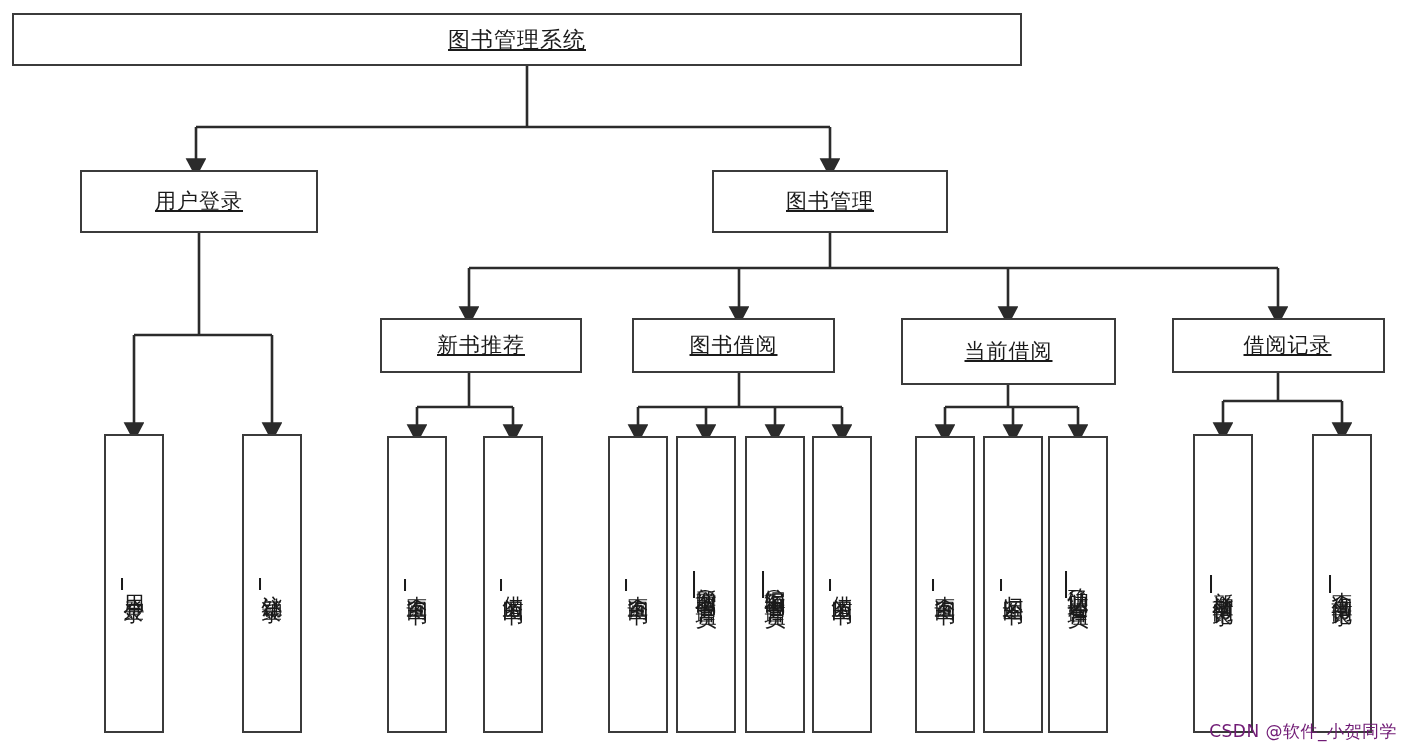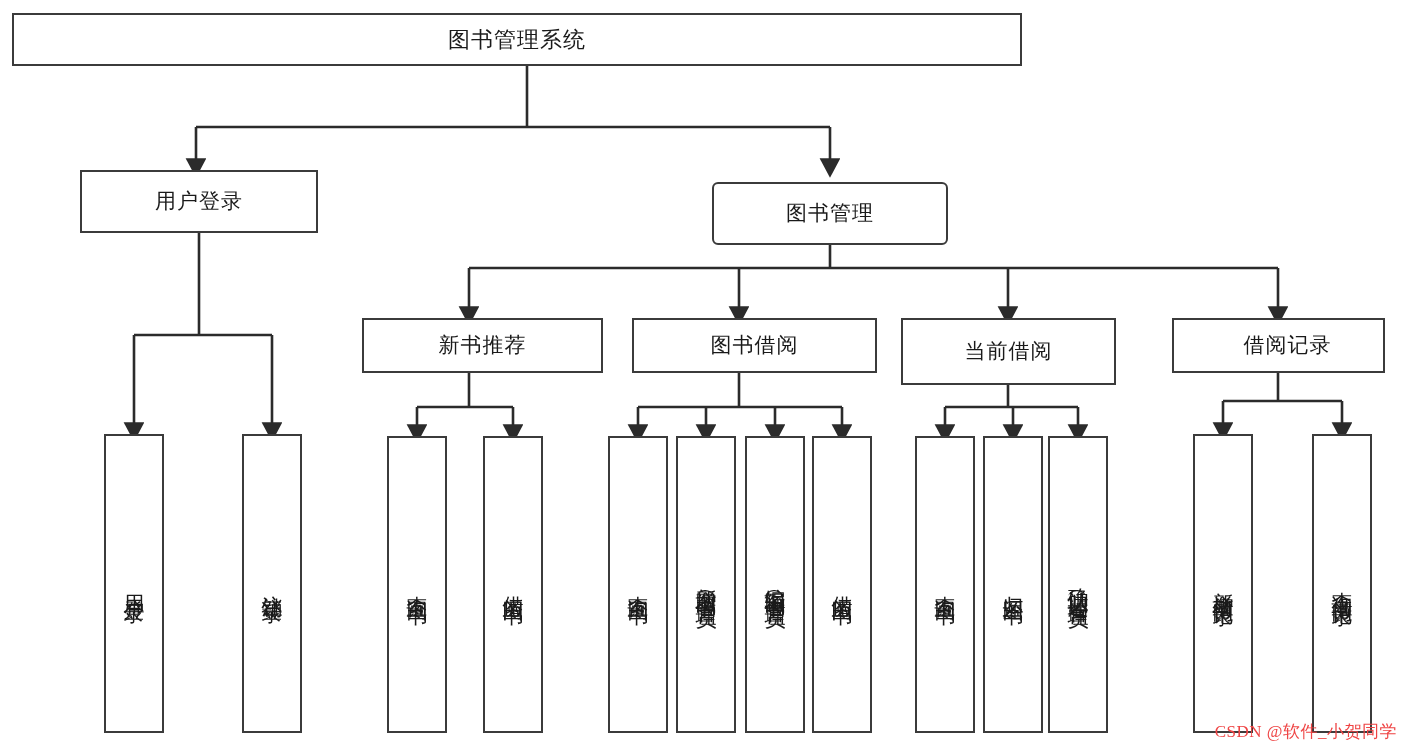--- a/index.html
+++ b/index.html
@@ -35,20 +35,21 @@
     display: flex;
     align-items: center;
     justify-content: center;
     color: #1a1a1a;
     z-index: 2;
   }
   .node .label {
     display: block;
     text-align: center;
     line-height: 1.18;
+    text-decoration: underline;
   }
   
   .node.horiz .label {
     writing-mode: horizontal-tb;
     font-size: 21px;
     letter-spacing: 1px;
   }
   .node.root .label {
     font-size: 22px;
   }
@@ -64,26 +65,25 @@
     line-height: 1.05;
     letter-spacing: 3px;
     white-space: nowrap;
   }
   
   #watermark {
     position: absolute;
     right: 8px;
     bottom: 4px;
     font-size: 17px;
-    color: #ef4444;
+    color: #701a75;
     letter-spacing: 0.5px;
     z-index: 3;
     white-space: nowrap;
     pointer-events: none;
-    font-family: Liberation Serif, serif;
   }
 </style>
 </head>
 <body>
 
 <div id="canvas">
 
   <svg id="wires" viewBox="0 0 1405 747" width="1405" height="747" aria-hidden="true">
     <defs>
       <marker id="arrow" markerWidth="10" markerHeight="10" refX="2.2" refY="4" orient="auto" markerUnits="strokeWidth">
@@ -136,28 +136,28 @@
     </g>
   </svg>
 
   <div class="node horiz root" style="left:12px; top:13px; width:1010px; height:53px;">
     <span class="label">图书管理系统</span>
   </div>
 
   <div class="node horiz" style="left:80px; top:170px; width:238px; height:63px;">
     <span class="label">用户登录</span>
   </div>
-  <div class="node horiz" style="left:712px; top:182px; width:236px; height:63px;border-radius:6px;">
+  <div class="node horiz" style="left:712px; top:170px; width:236px; height:63px;">
     <span class="label">图书管理</span>
   </div>
 
-  <div class="node horiz" style="left:362px; top:318px; width:241px; height:55px;">
+  <div class="node horiz" style="left:380px; top:318px; width:202px; height:55px;">
     <span class="label">新书推荐</span>
   </div>
-  <div class="node horiz" style="left:632px; top:318px; width:245px; height:55px;">
+  <div class="node horiz" style="left:632px; top:318px; width:203px; height:55px;">
     <span class="label">图书借阅</span>
   </div>
   <div class="node horiz" style="left:901px; top:318px; width:215px; height:67px;">
     <span class="label">当前借阅</span>
   </div>
   <div class="node horiz" style="left:1172px; top:318px; width:213px; height:55px;padding-left:18px;">
     <span class="label">借阅记录</span>
   </div>
 
   <div class="node vert" style="left:104px; top:434px; width:60px; height:299px;">

